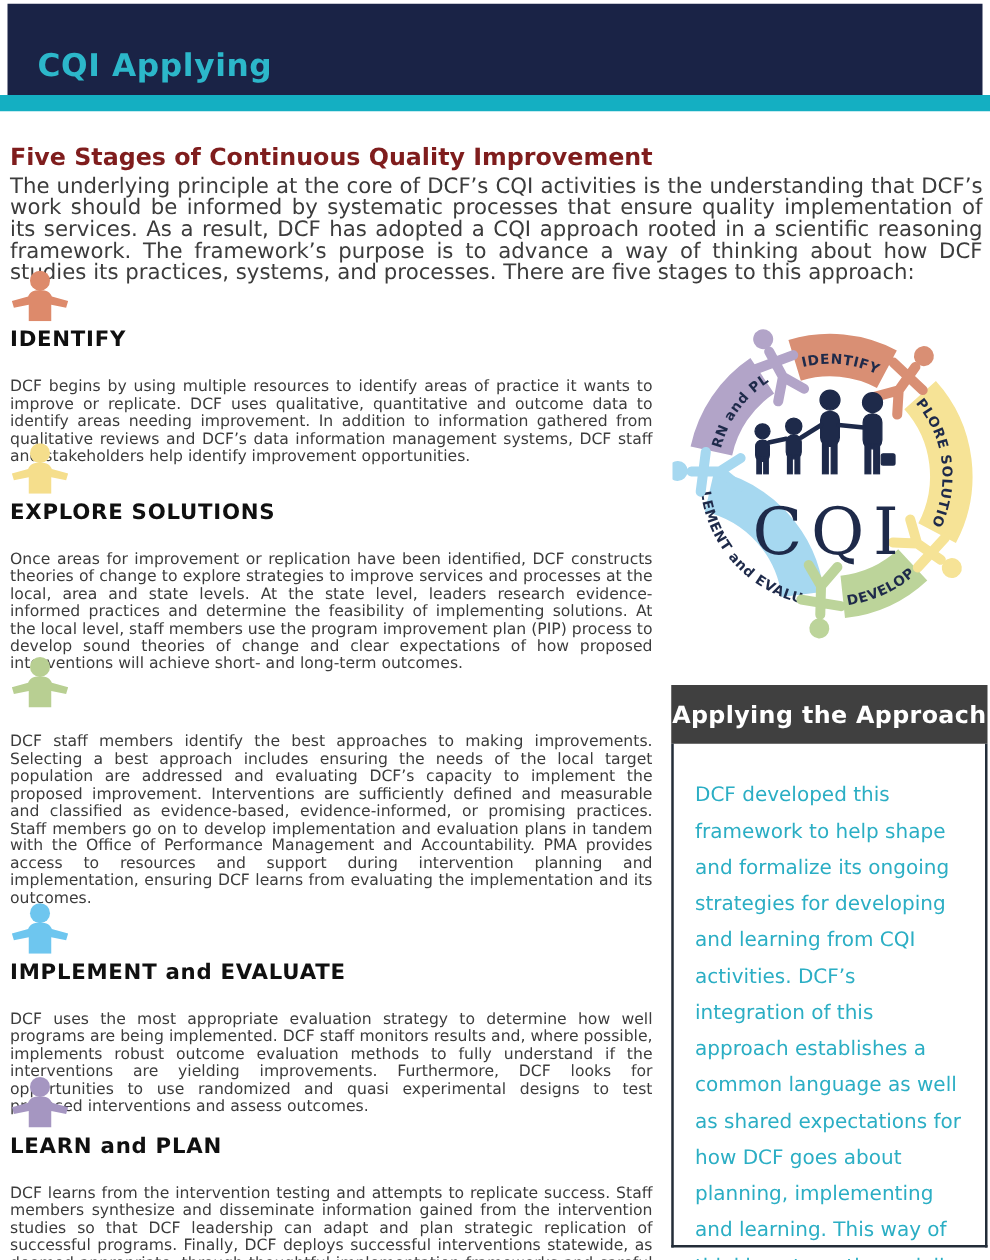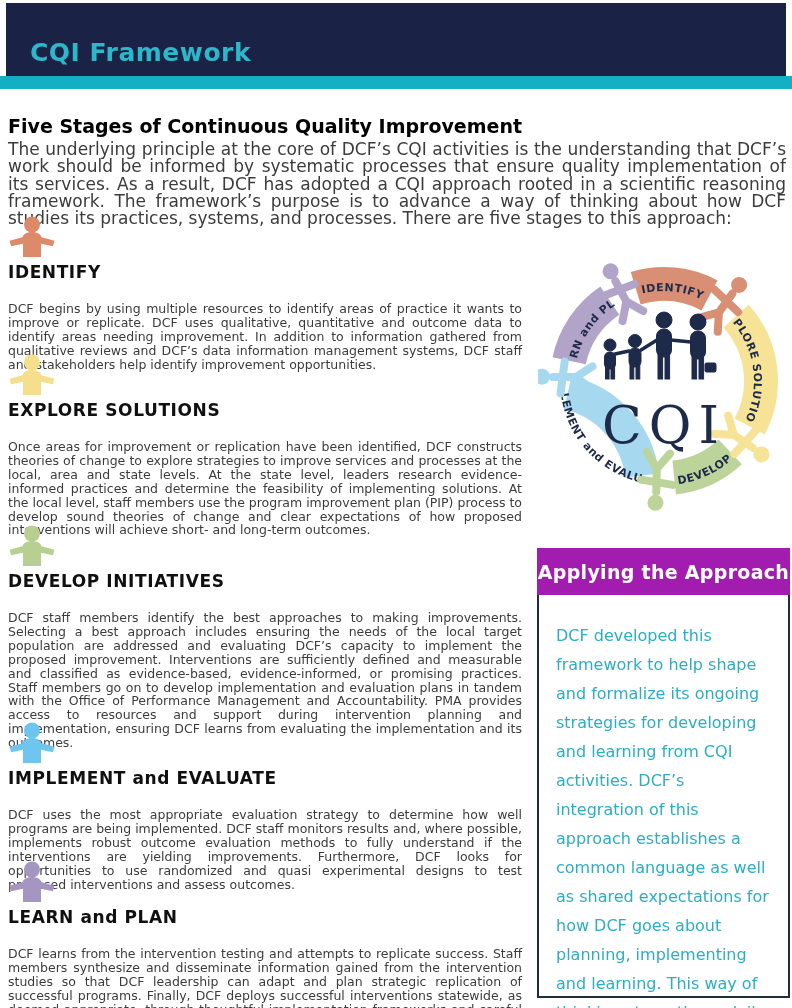--- a/index.html
+++ b/index.html
@@ -14,21 +14,21 @@
     background:#1A2346; display:flex; align-items:flex-end;
   }
   .band h1 {
     color:#2CB7CA; font-size:25px; font-weight:bold; letter-spacing:.5px;
     padding:0 0 9px 24px;
   }
   .teal-strip { position:absolute; top:76px; left:0; right:0; height:13px; background:#14AFC2; }
   
   .five-stages {
     position:absolute; top:115px; left:8px; right:8px;
-    color:#000000; font-size:19px; font-weight:bold;
+    color:#7f1d1d; font-size:19px; font-weight:bold;
   }
   .intro {
     position:absolute; top:141px; left:8px; width:778px;
     font-size:17px; line-height:17.3px; color:#3C3C3C; text-align:justify;
   }
   
   .section { position:absolute; left:8px; width:514px; }
   .s1{top:216px;} .s2{top:354px;} .s3{top:525px;} .s4{top:722px;} .s5{top:861px;}
   .section .icon { display:block; margin-left:1px; }
   .section h2 {
@@ -45,36 +45,36 @@
     font-size:11px; font-weight:bold; fill:#1E2A4A;
     font-family:"DejaVu Sans", sans-serif; letter-spacing:.5px;
   }
   .cqi-text {
     font-family:"DejaVu Serif", serif; font-size:52px; fill:#1E2A4A;
     letter-spacing:7px;
   }
   
   .sidebar { position:absolute; left:537px; top:548px; width:253px; }
   .sidebar-head {
-    background:#a21caf; color:#ffffff; font-size:19px; font-weight:bold;
+    background:#404040; color:#ffffff; font-size:19px; font-weight:bold;
     height:47px; display:flex; align-items:center; justify-content:center;
     letter-spacing:.3px;
   }
   .sidebar-body {
     border:2px solid #232D38; border-top:none; height:403px;
     padding:26px 15px 0 17px; color:#2BAEC4; font-size:16px; line-height:29px;
   }
 </style>
 </head>
 <body>
 
 <div class="page">
 
   <div class="band">
-    <h1>CQI Framework</h1>
+    <h1>CQI Applying</h1>
   </div>
   <div class="teal-strip"></div>
 
   <div class="five-stages">Five Stages of Continuous Quality Improvement</div>
   <div class="intro">The underlying principle at the core of DCF’s CQI activities is the understanding that DCF’s work should be informed by systematic processes that ensure quality implementation of its services. As a result, DCF has adopted a CQI approach rooted in a scientific reasoning framework. The framework’s purpose is to advance a way of thinking about how DCF studies its practices, systems, and processes. There are five stages to this approach:</div>
 
   <div class="section s1">
     <svg class="icon" width="46" height="41" viewBox="0 0 46 41">
       <circle cx="23" cy="8.5" r="8" fill="#DD8A6B"></circle>
       <path d="M23,16 c-5.5,0 -8.5,2.2 -9.5,5.2 l-13,3.6 1.6,5.4 11.9,-2.4 0,13.2 18,0 0,-13.2 11.9,2.4 1.6,-5.4 -13,-3.6 c-1,-3 -4,-5.2 -9.5,-5.2 z" fill="#DD8A6B"></path>
@@ -90,21 +90,20 @@
     </svg>
     <h2>EXPLORE SOLUTIONS</h2>
     <p>Once areas for improvement or replication have been identified, DCF constructs theories of change to explore strategies to improve services and processes at the local, area and state levels. At the state level, leaders research evidence-informed practices and determine the feasibility of implementing solutions. At the local level, staff members use the program improvement plan (PIP) process to develop sound theories of change and clear expectations of how proposed interventions will achieve short- and long-term outcomes.</p>
   </div>
 
   <div class="section s3">
     <svg class="icon" width="46" height="41" viewBox="0 0 46 41">
       <circle cx="23" cy="8.5" r="8" fill="#B8CF92"></circle>
       <path d="M23,16 c-5.5,0 -8.5,2.2 -9.5,5.2 l-13,3.6 1.6,5.4 11.9,-2.4 0,13.2 18,0 0,-13.2 11.9,2.4 1.6,-5.4 -13,-3.6 c-1,-3 -4,-5.2 -9.5,-5.2 z" fill="#B8CF92"></path>
     </svg>
-    <h2>DEVELOP INITIATIVES</h2>
     <p>DCF staff members identify the best approaches to making improvements.  Selecting a best approach includes ensuring the needs of the local target population are addressed and evaluating DCF’s capacity to implement the proposed improvement.  Interventions are sufficiently defined and measurable and classified as evidence-based, evidence-informed, or promising practices. Staff members go on to develop implementation and evaluation plans in tandem with the Office of Performance Management and Accountability. PMA provides access to resources and support during intervention planning and implementation, ensuring DCF learns from evaluating the implementation and its outcomes.</p>
   </div>
 
   <div class="section s4">
     <svg class="icon" width="46" height="41" viewBox="0 0 46 41">
       <circle cx="23" cy="8.5" r="8" fill="#6EC6EF"></circle>
       <path d="M23,16 c-5.5,0 -8.5,2.2 -9.5,5.2 l-13,3.6 1.6,5.4 11.9,-2.4 0,13.2 18,0 0,-13.2 11.9,2.4 1.6,-5.4 -13,-3.6 c-1,-3 -4,-5.2 -9.5,-5.2 z" fill="#6EC6EF"></path>
     </svg>
     <h2>IMPLEMENT and EVALUATE</h2>
     <p>DCF uses the most appropriate evaluation strategy to determine how well programs are being implemented. DCF staff monitors results and, where possible, implements robust outcome evaluation methods to fully understand if the interventions are yielding improvements. Furthermore, DCF looks for opportunities to use randomized and quasi experimental designs to test proposed interventions and assess outcomes.</p>

